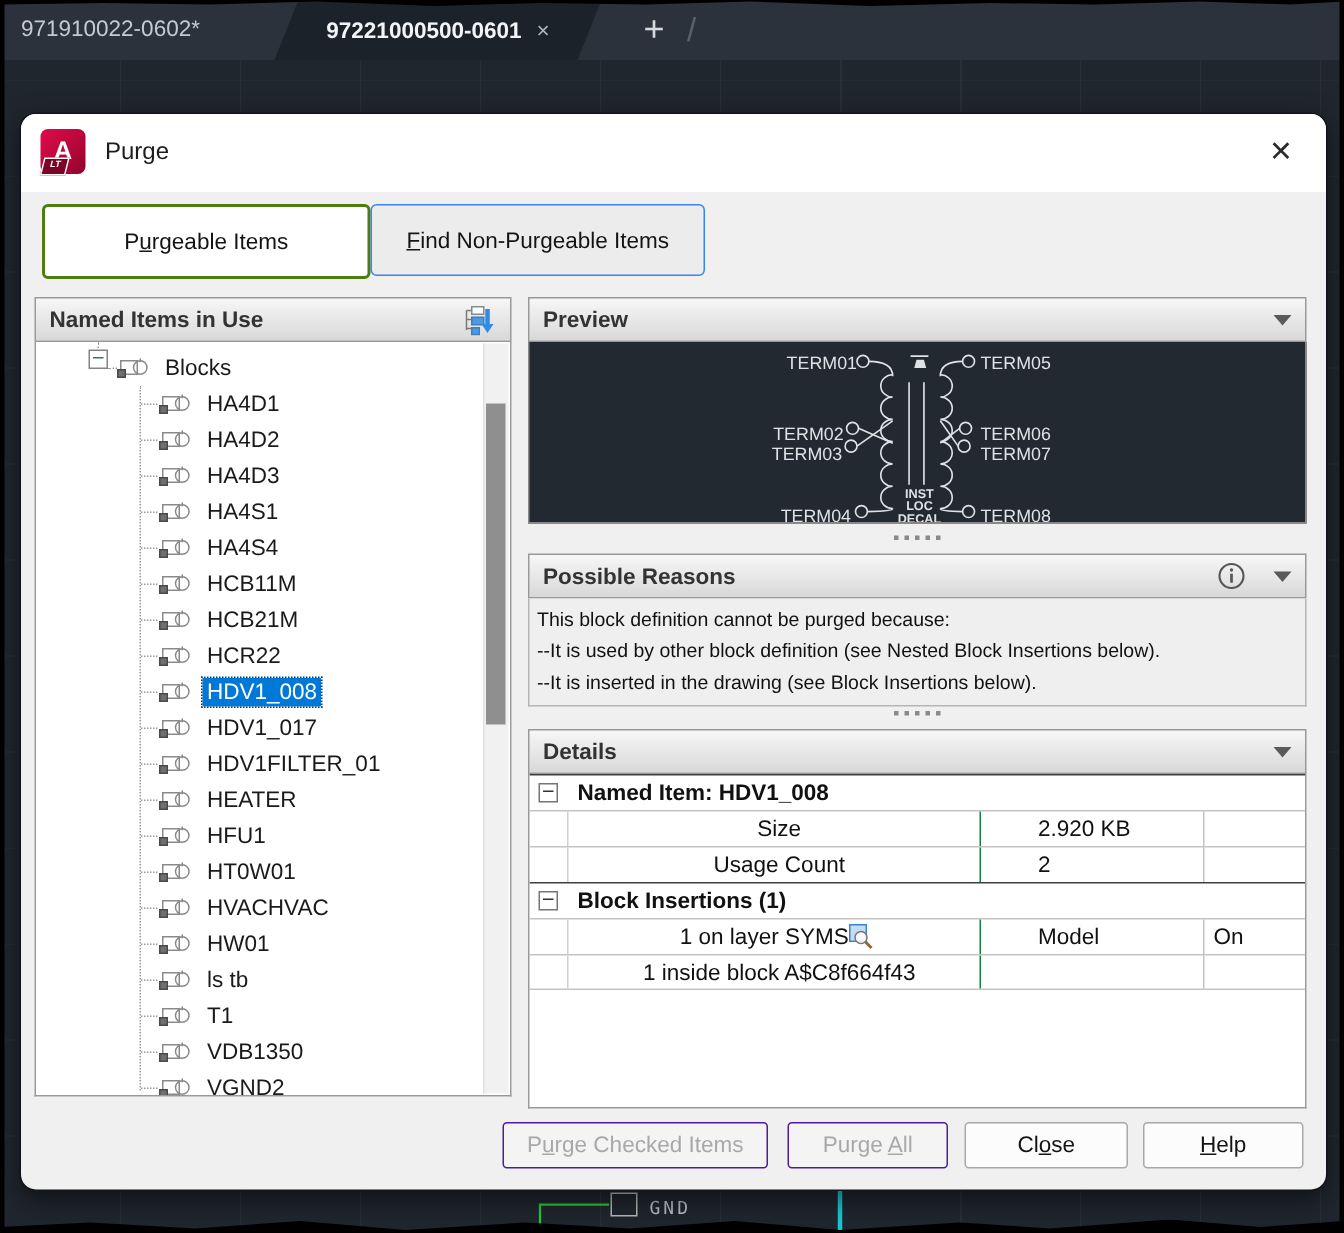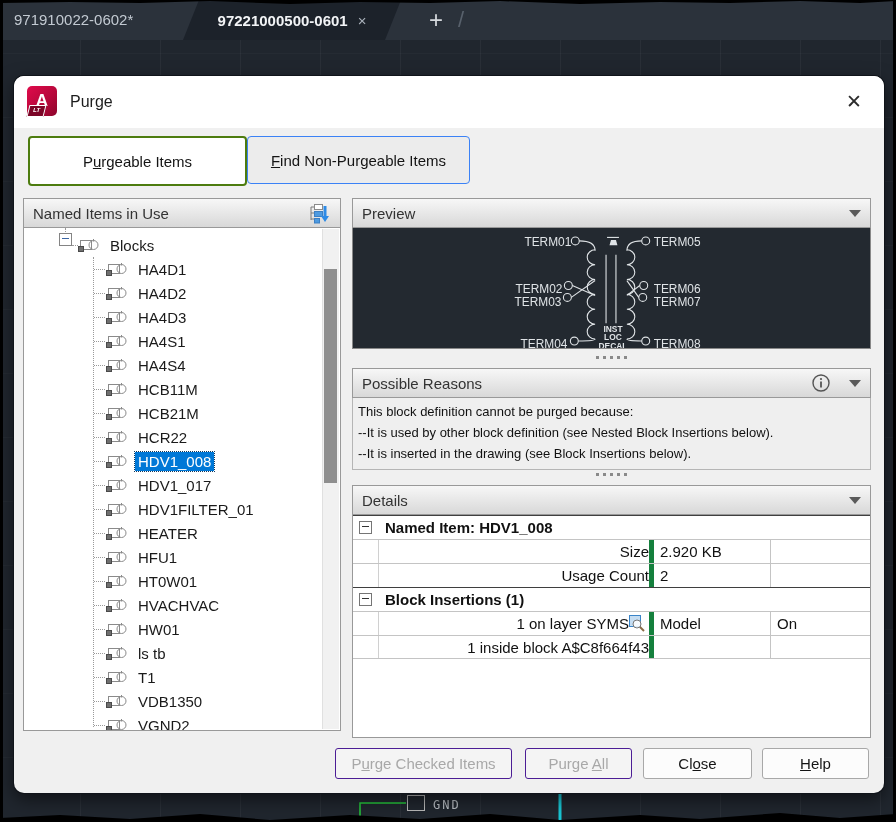--- a/index.html
+++ b/index.html
@@ -73,21 +73,21 @@
     font-size:15px;color:#141414;cursor:pointer;
   }
   .dtab.sel{left:14px;width:215px;background:#fff;border:2px solid #4d7c0f;border-radius:4px;}
   .dtab.unsel{left:233px;width:221px;background:#ececec;border:1px solid #3b82f6;border-radius:4px;}
   .mn{text-decoration:underline;}
   
   .sec-hdr{
     box-sizing:border-box;height:30px;border:1px solid #999;
     background:linear-gradient(#f7f7f7,#d8d8d8);
     display:flex;align-items:center;padding:0 9px;
-    font-size:15px;font-weight:normal;color:#333;
+    font-size:15px;font-weight:bold;color:#333;
   }
   .sec-hdr .spacer{flex:1;}
   .chev{width:0;height:0;border-left:6px solid transparent;border-right:6px solid transparent;border-top:7px solid #5a5a5a;cursor:pointer;}
   
   .left-panel{position:absolute;left:9px;top:122px;width:318px;height:533px;box-sizing:border-box;}
   .left-panel .sec-hdr{width:318px;box-sizing:border-box;}
   .sort-btn{width:26px;height:24px;display:flex;align-items:center;justify-content:center;cursor:pointer;}
   .tree{
     position:absolute;left:0;top:30px;width:318px;height:503px;box-sizing:border-box;
     background:#fff;border:1px solid #999;border-top:none;overflow:hidden;
@@ -132,23 +132,23 @@
     box-sizing:border-box;width:519px;height:223px;background:#fff;
     border:1px solid #999;border-top:none;overflow:hidden;
   }
   .drow{box-sizing:border-box;height:24px;display:flex;align-items:center;font-size:15px;color:#111;}
   .drow.group{border-top:1px solid #3f3f3f;font-weight:bold;padding-left:6px;}
   .drow.data{border-top:1px solid #c4c4c4;}
   .drow.data:last-child{border-bottom:1px solid #c4c4c4;}
   .mbox{width:13px;height:13px;box-sizing:border-box;border:1px solid #757575;background:#fff;position:relative;margin-right:13px;flex:0 0 auto;cursor:pointer;}
   .mbox::after{content:"";position:absolute;left:2px;right:2px;top:4px;height:1px;background:#333;}
   .c0{width:25px;align-self:stretch;border-right:1px solid #d0d0d0;flex:0 0 auto;}
-  .c1{width:275px;flex:0 0 auto;align-self:stretch;display:flex;align-items:center;justify-content:flex-end;
-      border-right:5px solid #15803d;padding-left:7px;box-sizing:border-box;}
-  .c2{width:117px;flex:0 0 auto;align-self:stretch;display:flex;align-items:center;border-right:1px solid #c4c4c4;padding-left:6px;box-sizing:border-box;}
+  .c1{width:275px;flex:0 0 auto;align-self:stretch;display:flex;align-items:center;justify-content:center;
+      border-right:1px solid #15803d;padding-left:7px;box-sizing:border-box;}
+  .c2{width:117px;flex:0 0 auto;align-self:stretch;display:flex;align-items:center;border-right:1px solid #c4c4c4;padding-left:6px;box-sizing:border-box;margin-left:32px;}
   .c3{flex:1;align-self:stretch;display:flex;align-items:center;padding-left:6px;}
   .c1 svg{margin-right:3px;}
   
   .btn{
     position:absolute;top:672px;height:31px;box-sizing:border-box;border-radius:3px;
     font-size:15px;display:flex;align-items:center;justify-content:center;
     background:#fcfcfc;border:1px solid #a8a8a8;color:#141414;cursor:pointer;
   }
   .btn.disabled{background:#f4f4f4;border:1px solid #4c1d95;color:#a8a8a8;cursor:default;}
   #btn-purge-checked{left:321px;width:177px;}

